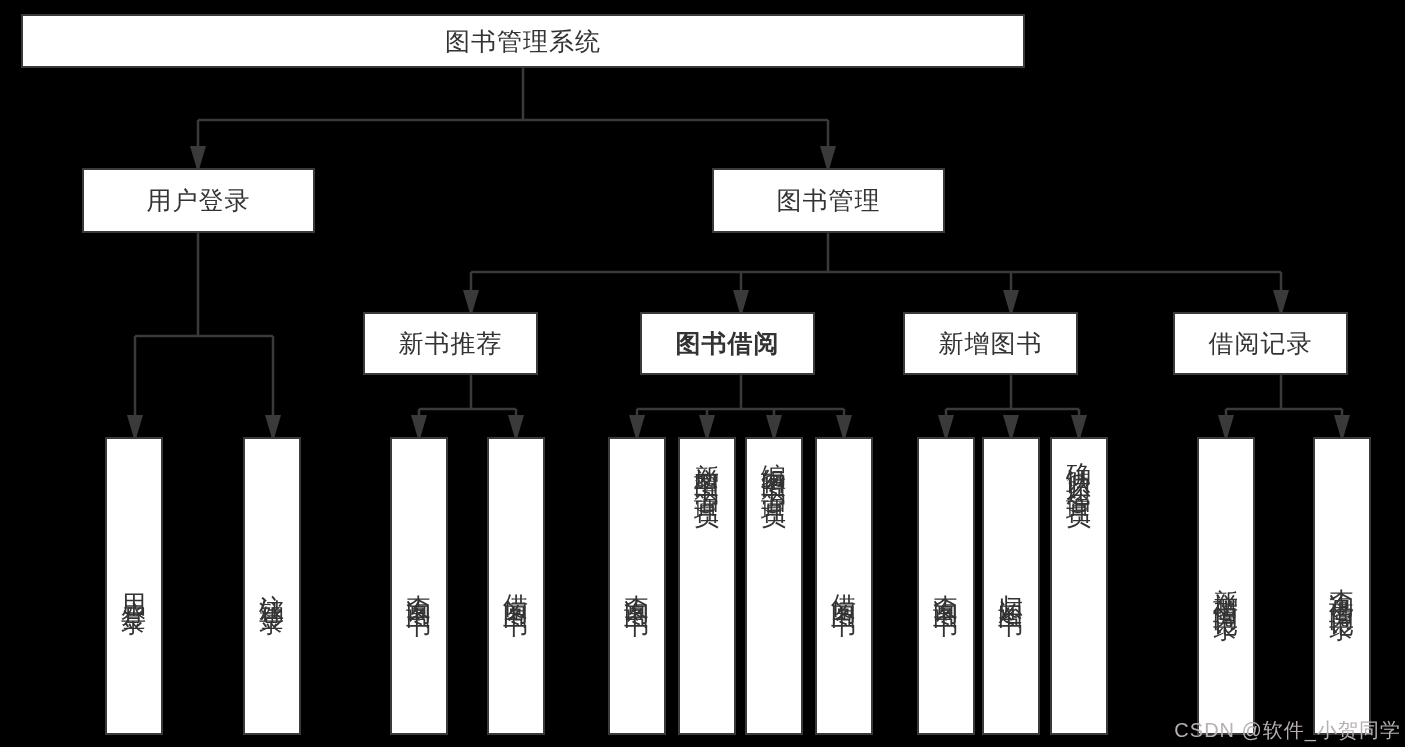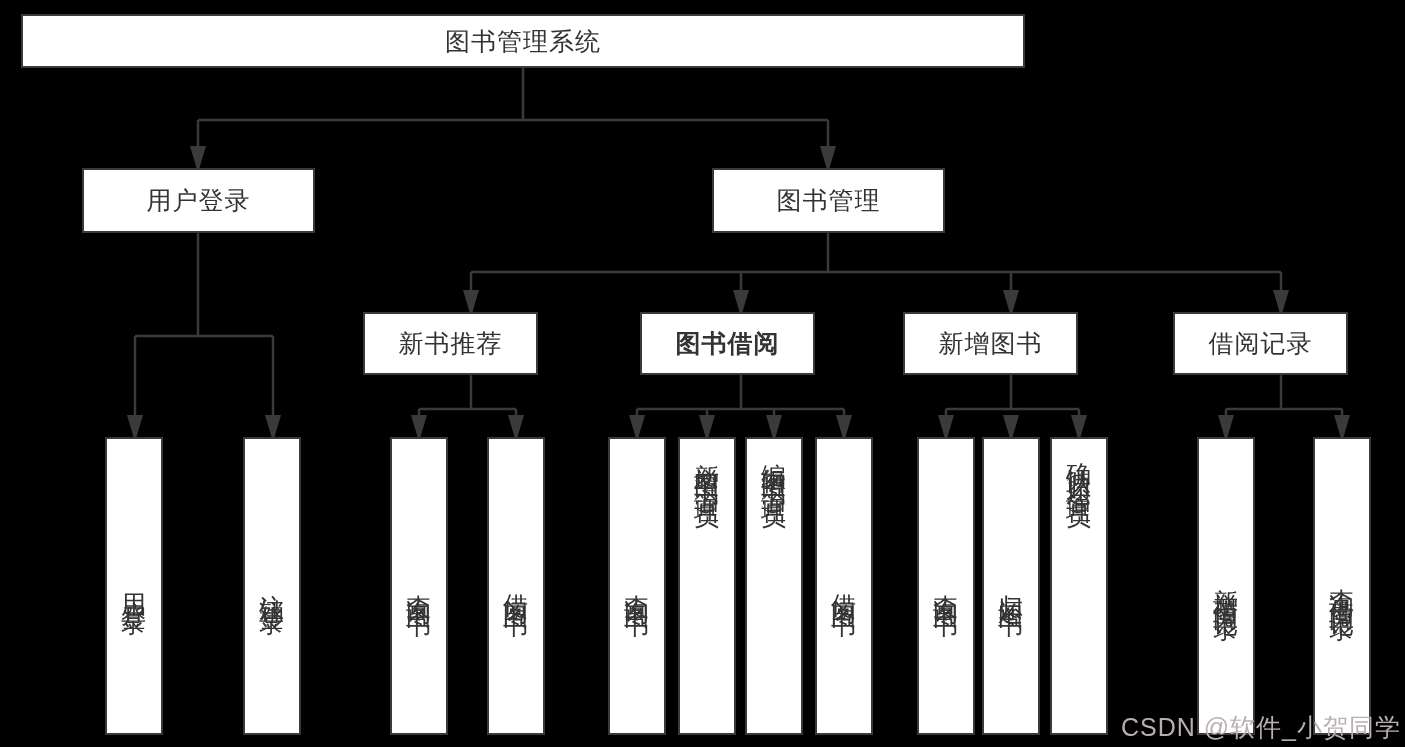--- a/index.html
+++ b/index.html
@@ -22,21 +22,21 @@
     align-items:flex-start;justify-content:center;
   }
   .leaf .vtext{
     writing-mode:vertical-rl;text-orientation:mixed;
     font-size:25px;letter-spacing:6px;line-height:58px;
     margin-top:auto;margin-bottom:auto;white-space:nowrap;
   }
   .leaf.long .vtext{margin-top:4px;margin-bottom:0;}
   #watermark{
     position:absolute;right:4px;bottom:3px;
-    font-size:25px;color:#b8b0b0;letter-spacing:1px;
+    font-size:20px;color:#b8b0b0;letter-spacing:1px;
     pointer-events:none;white-space:nowrap;
   }
 </style>
 </head>
 <body>
 
 <div id="canvas">
 
   <svg id="wires" viewBox="0 0 1405 747" xmlns="http://www.w3.org/2000/svg">
     <path d="M523 68 V120 M198 120 H828 M198 120 V168 M828 120 V168

